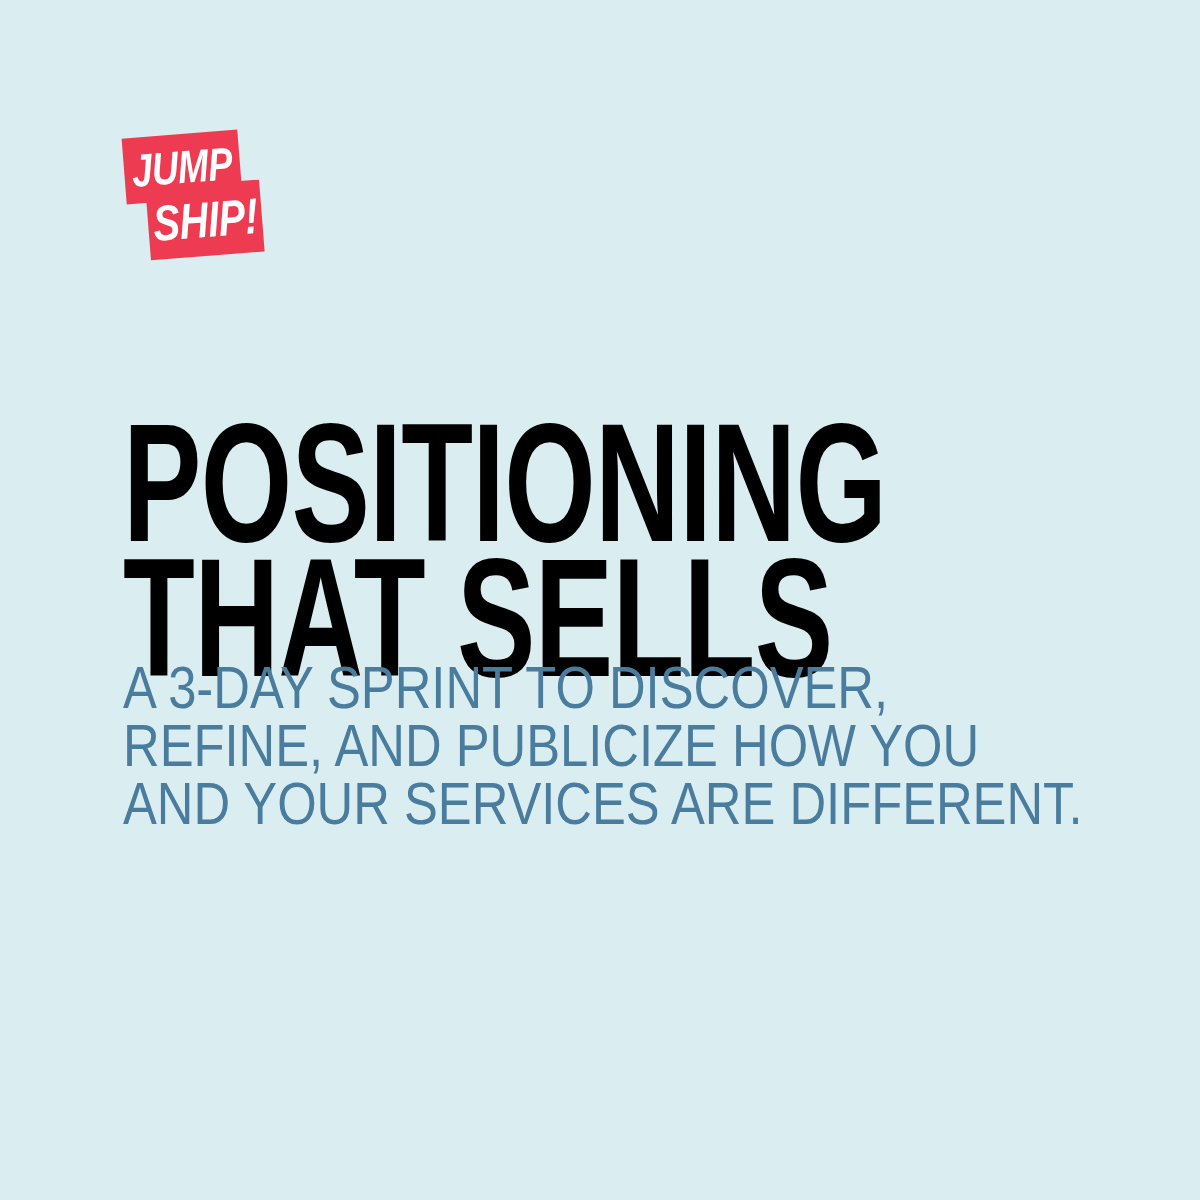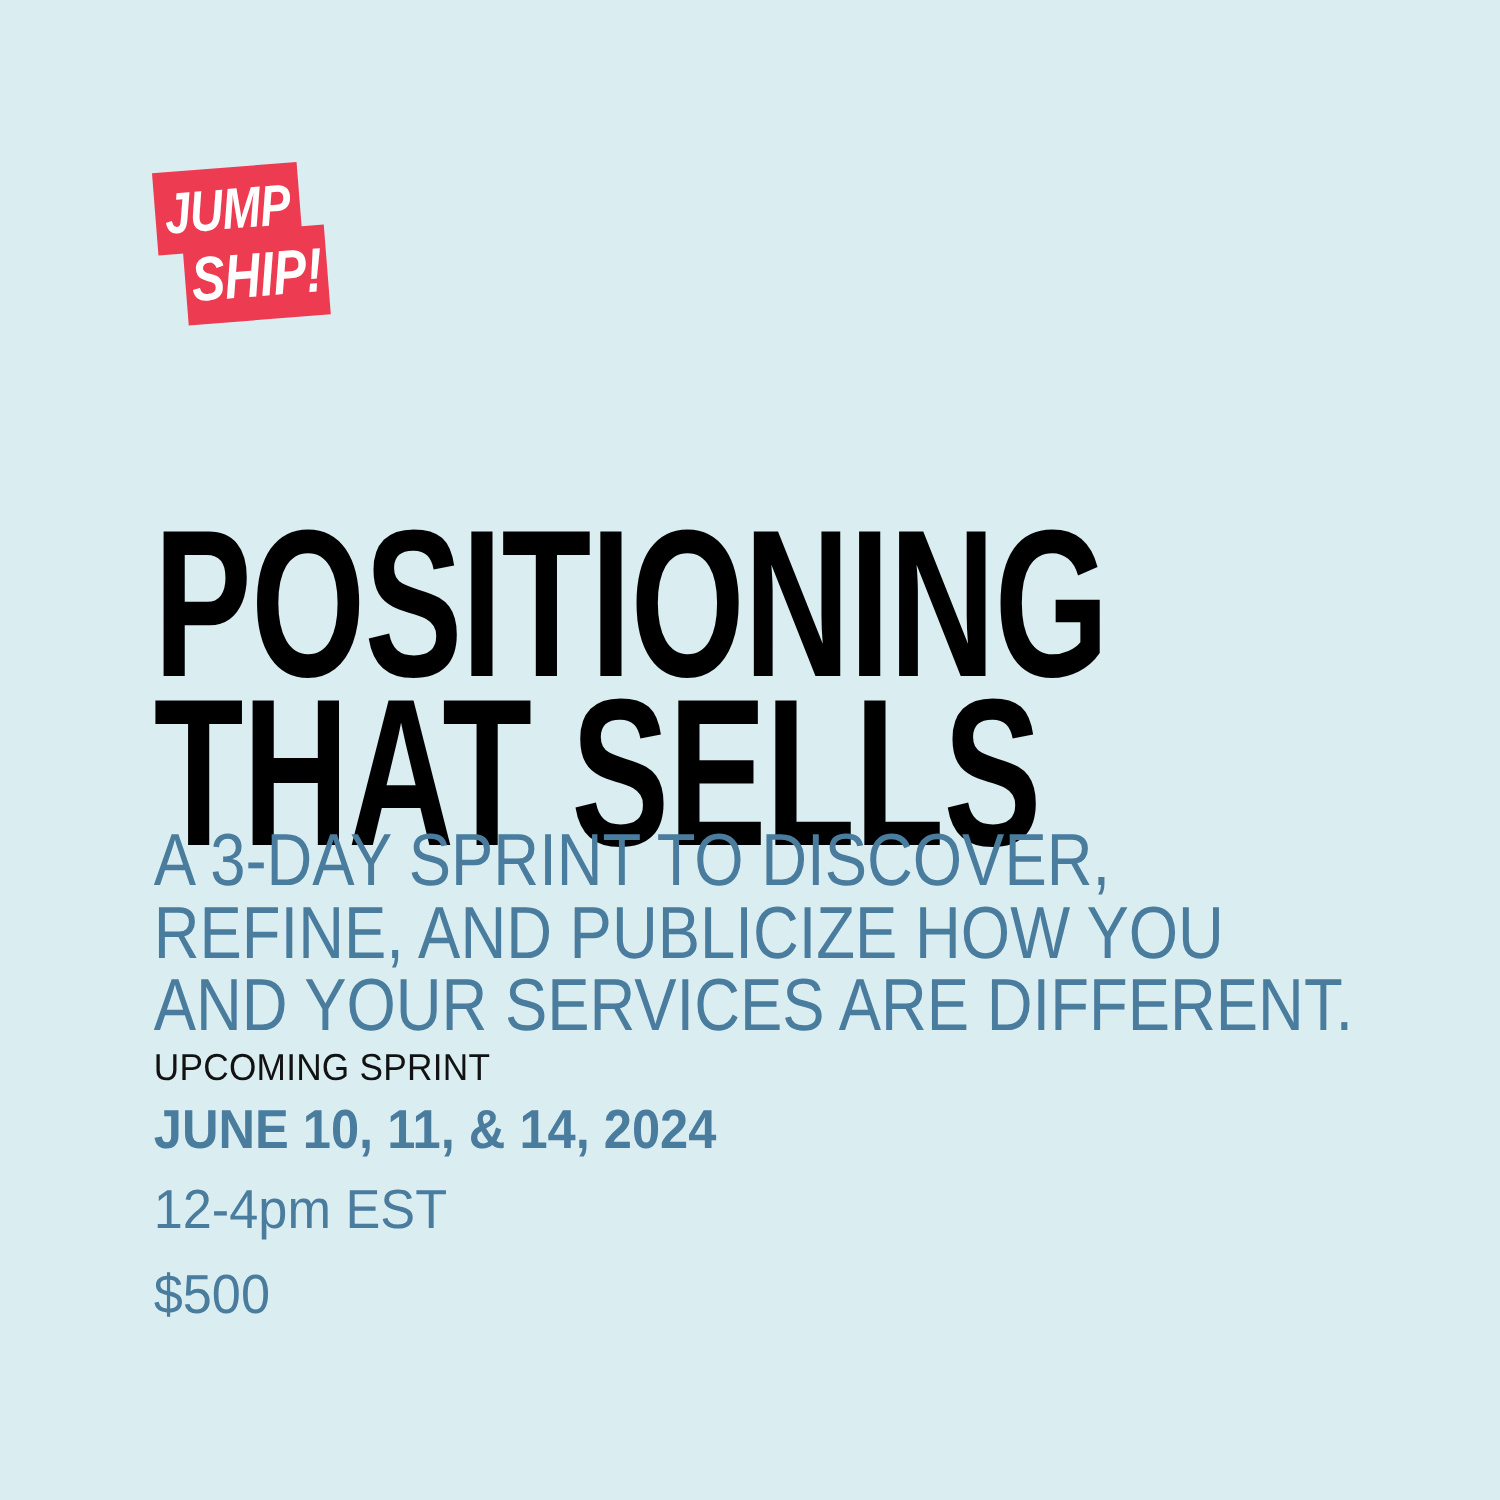--- a/index.html
+++ b/index.html
@@ -177,20 +177,14 @@
     <span class="headline-line">POSITIONING</span>
     <span class="headline-line">THAT SELLS</span>
   </h1>
 
   <p class="subtitle">
     <span class="subtitle-line">A 3-DAY SPRINT TO DISCOVER,</span>
     <span class="subtitle-line">REFINE, AND PUBLICIZE HOW YOU</span>
     <span class="subtitle-line">AND YOUR SERVICES ARE DIFFERENT.</span>
   </p>
 
-  <div class="details">
-    <div class="detail-eyebrow">UPCOMING SPRINT</div>
-    <div class="detail-date">JUNE 10, 11, &amp; 14, 2024</div>
-    <div class="detail-time">12-4pm EST</div>
-    <div class="detail-price">$500</div>
-  </div>
 
 </div>
 
 </body></html>

